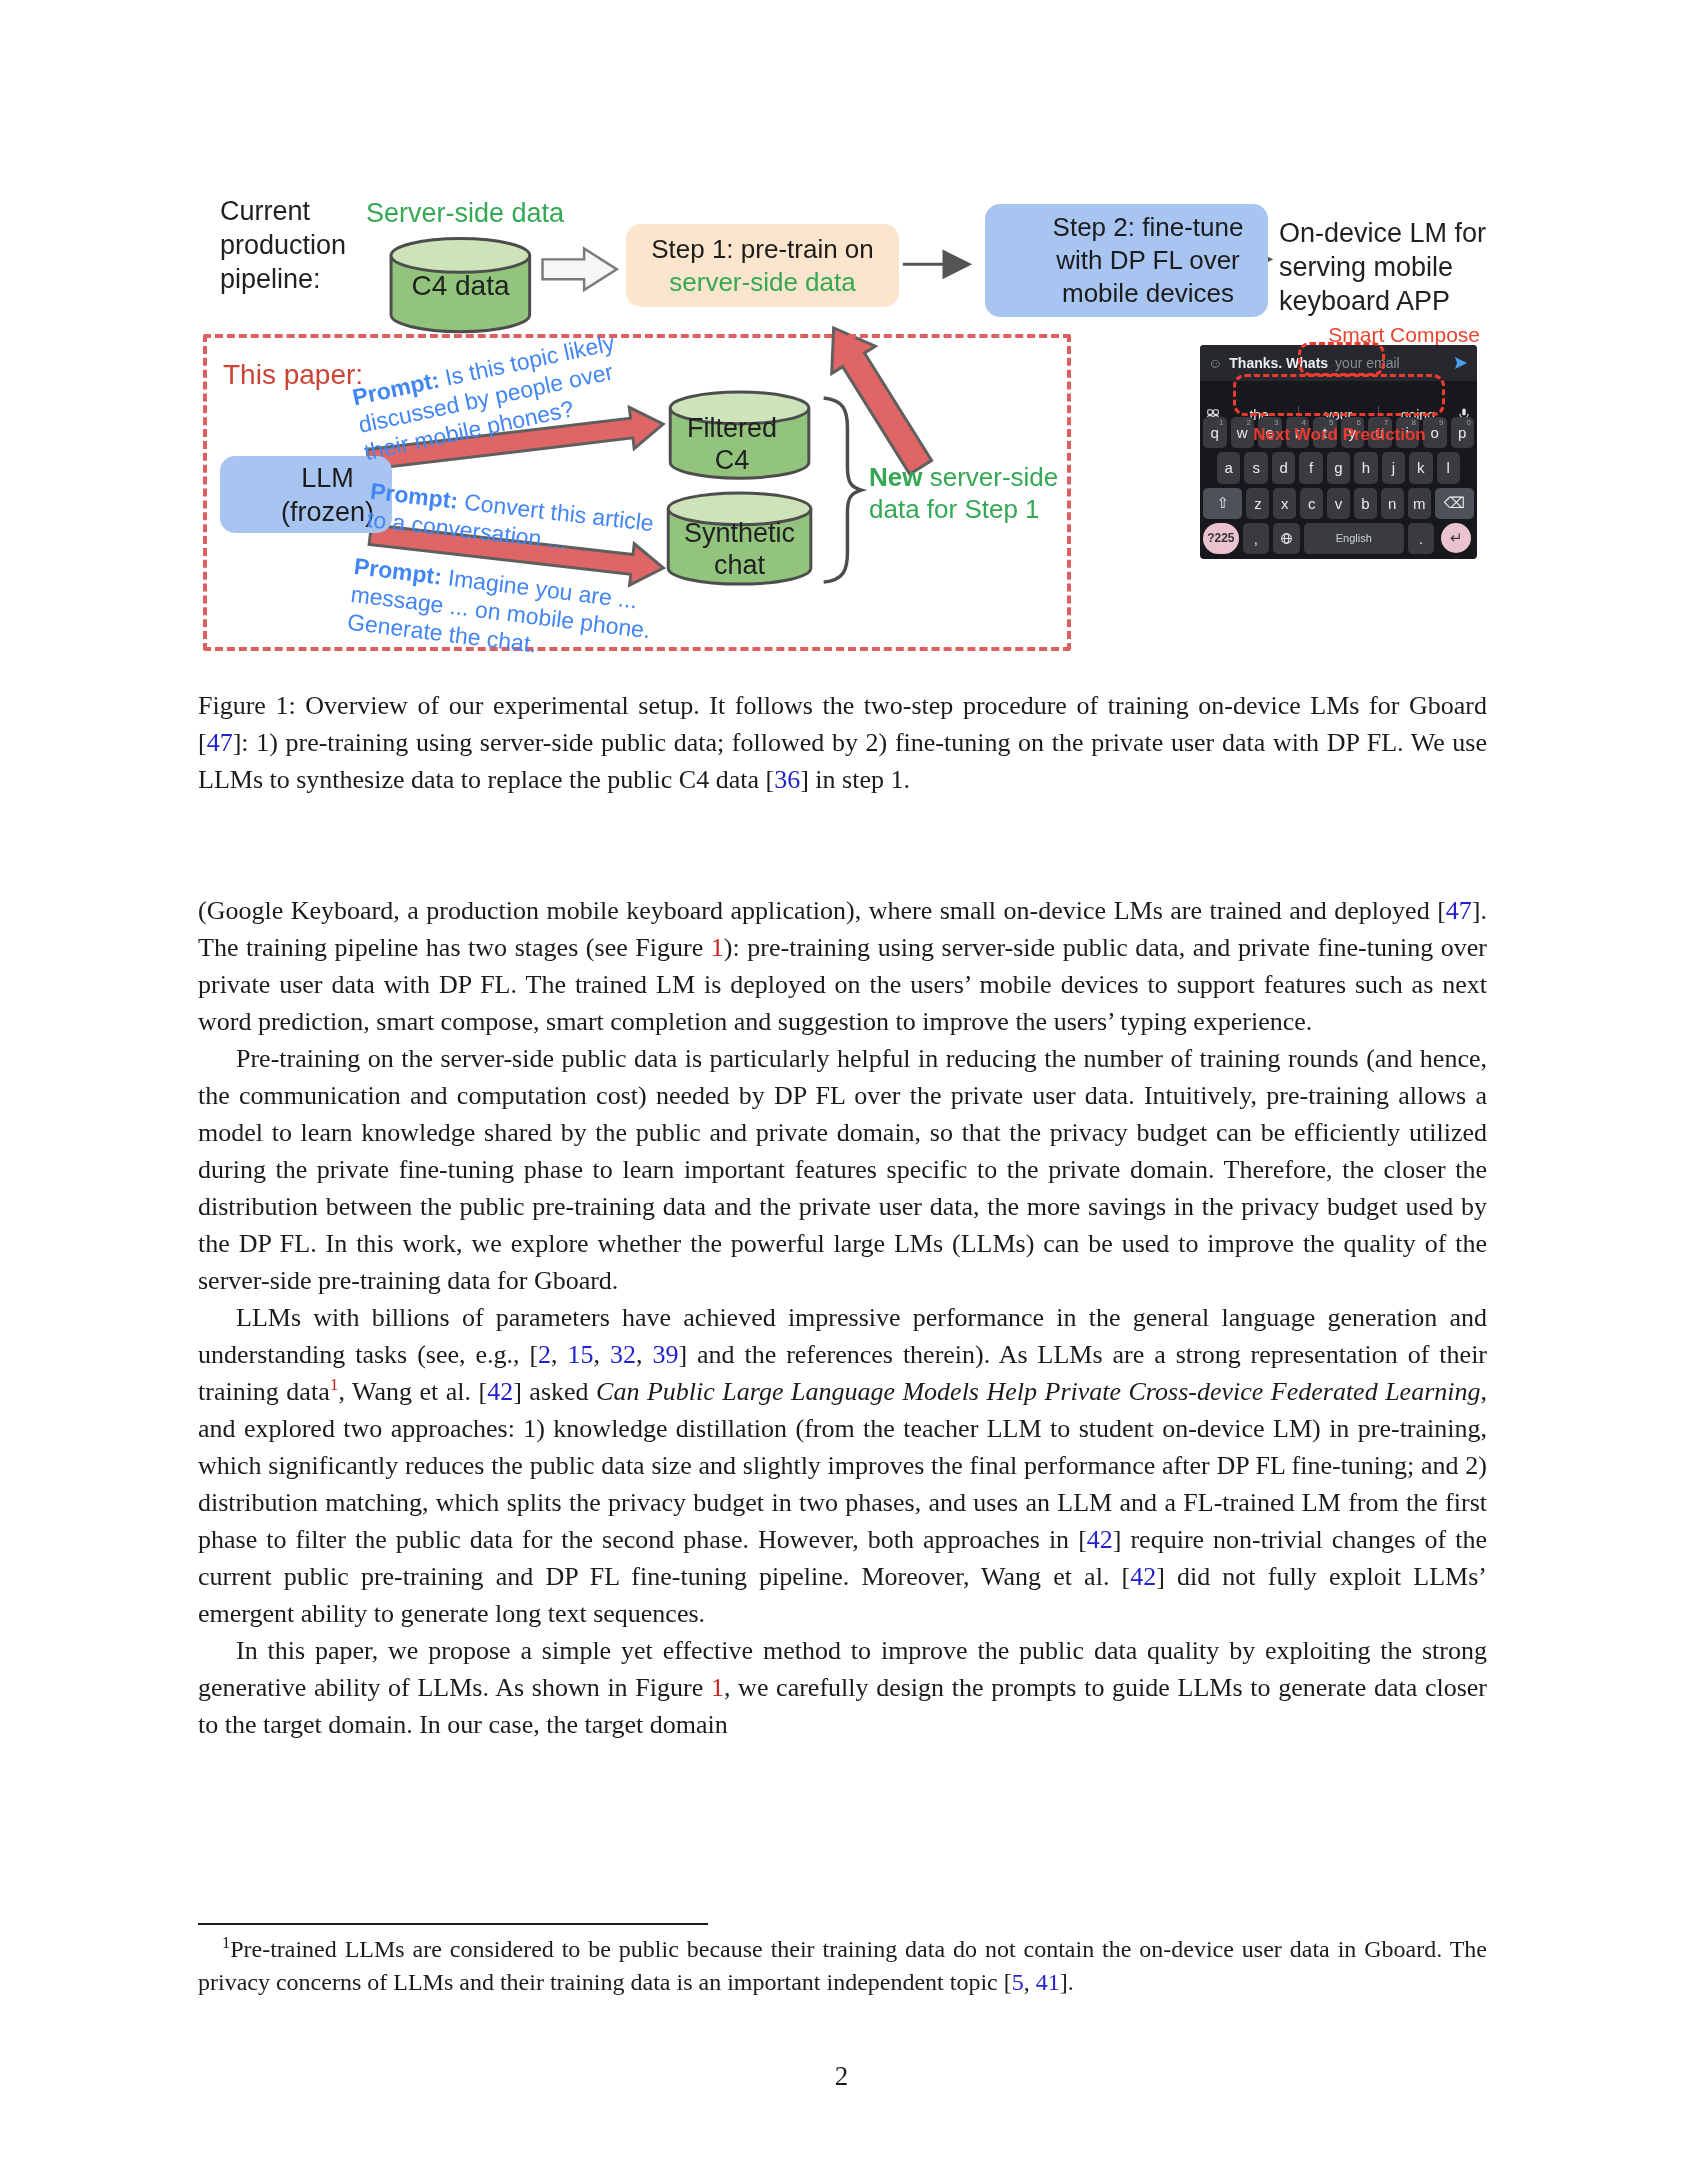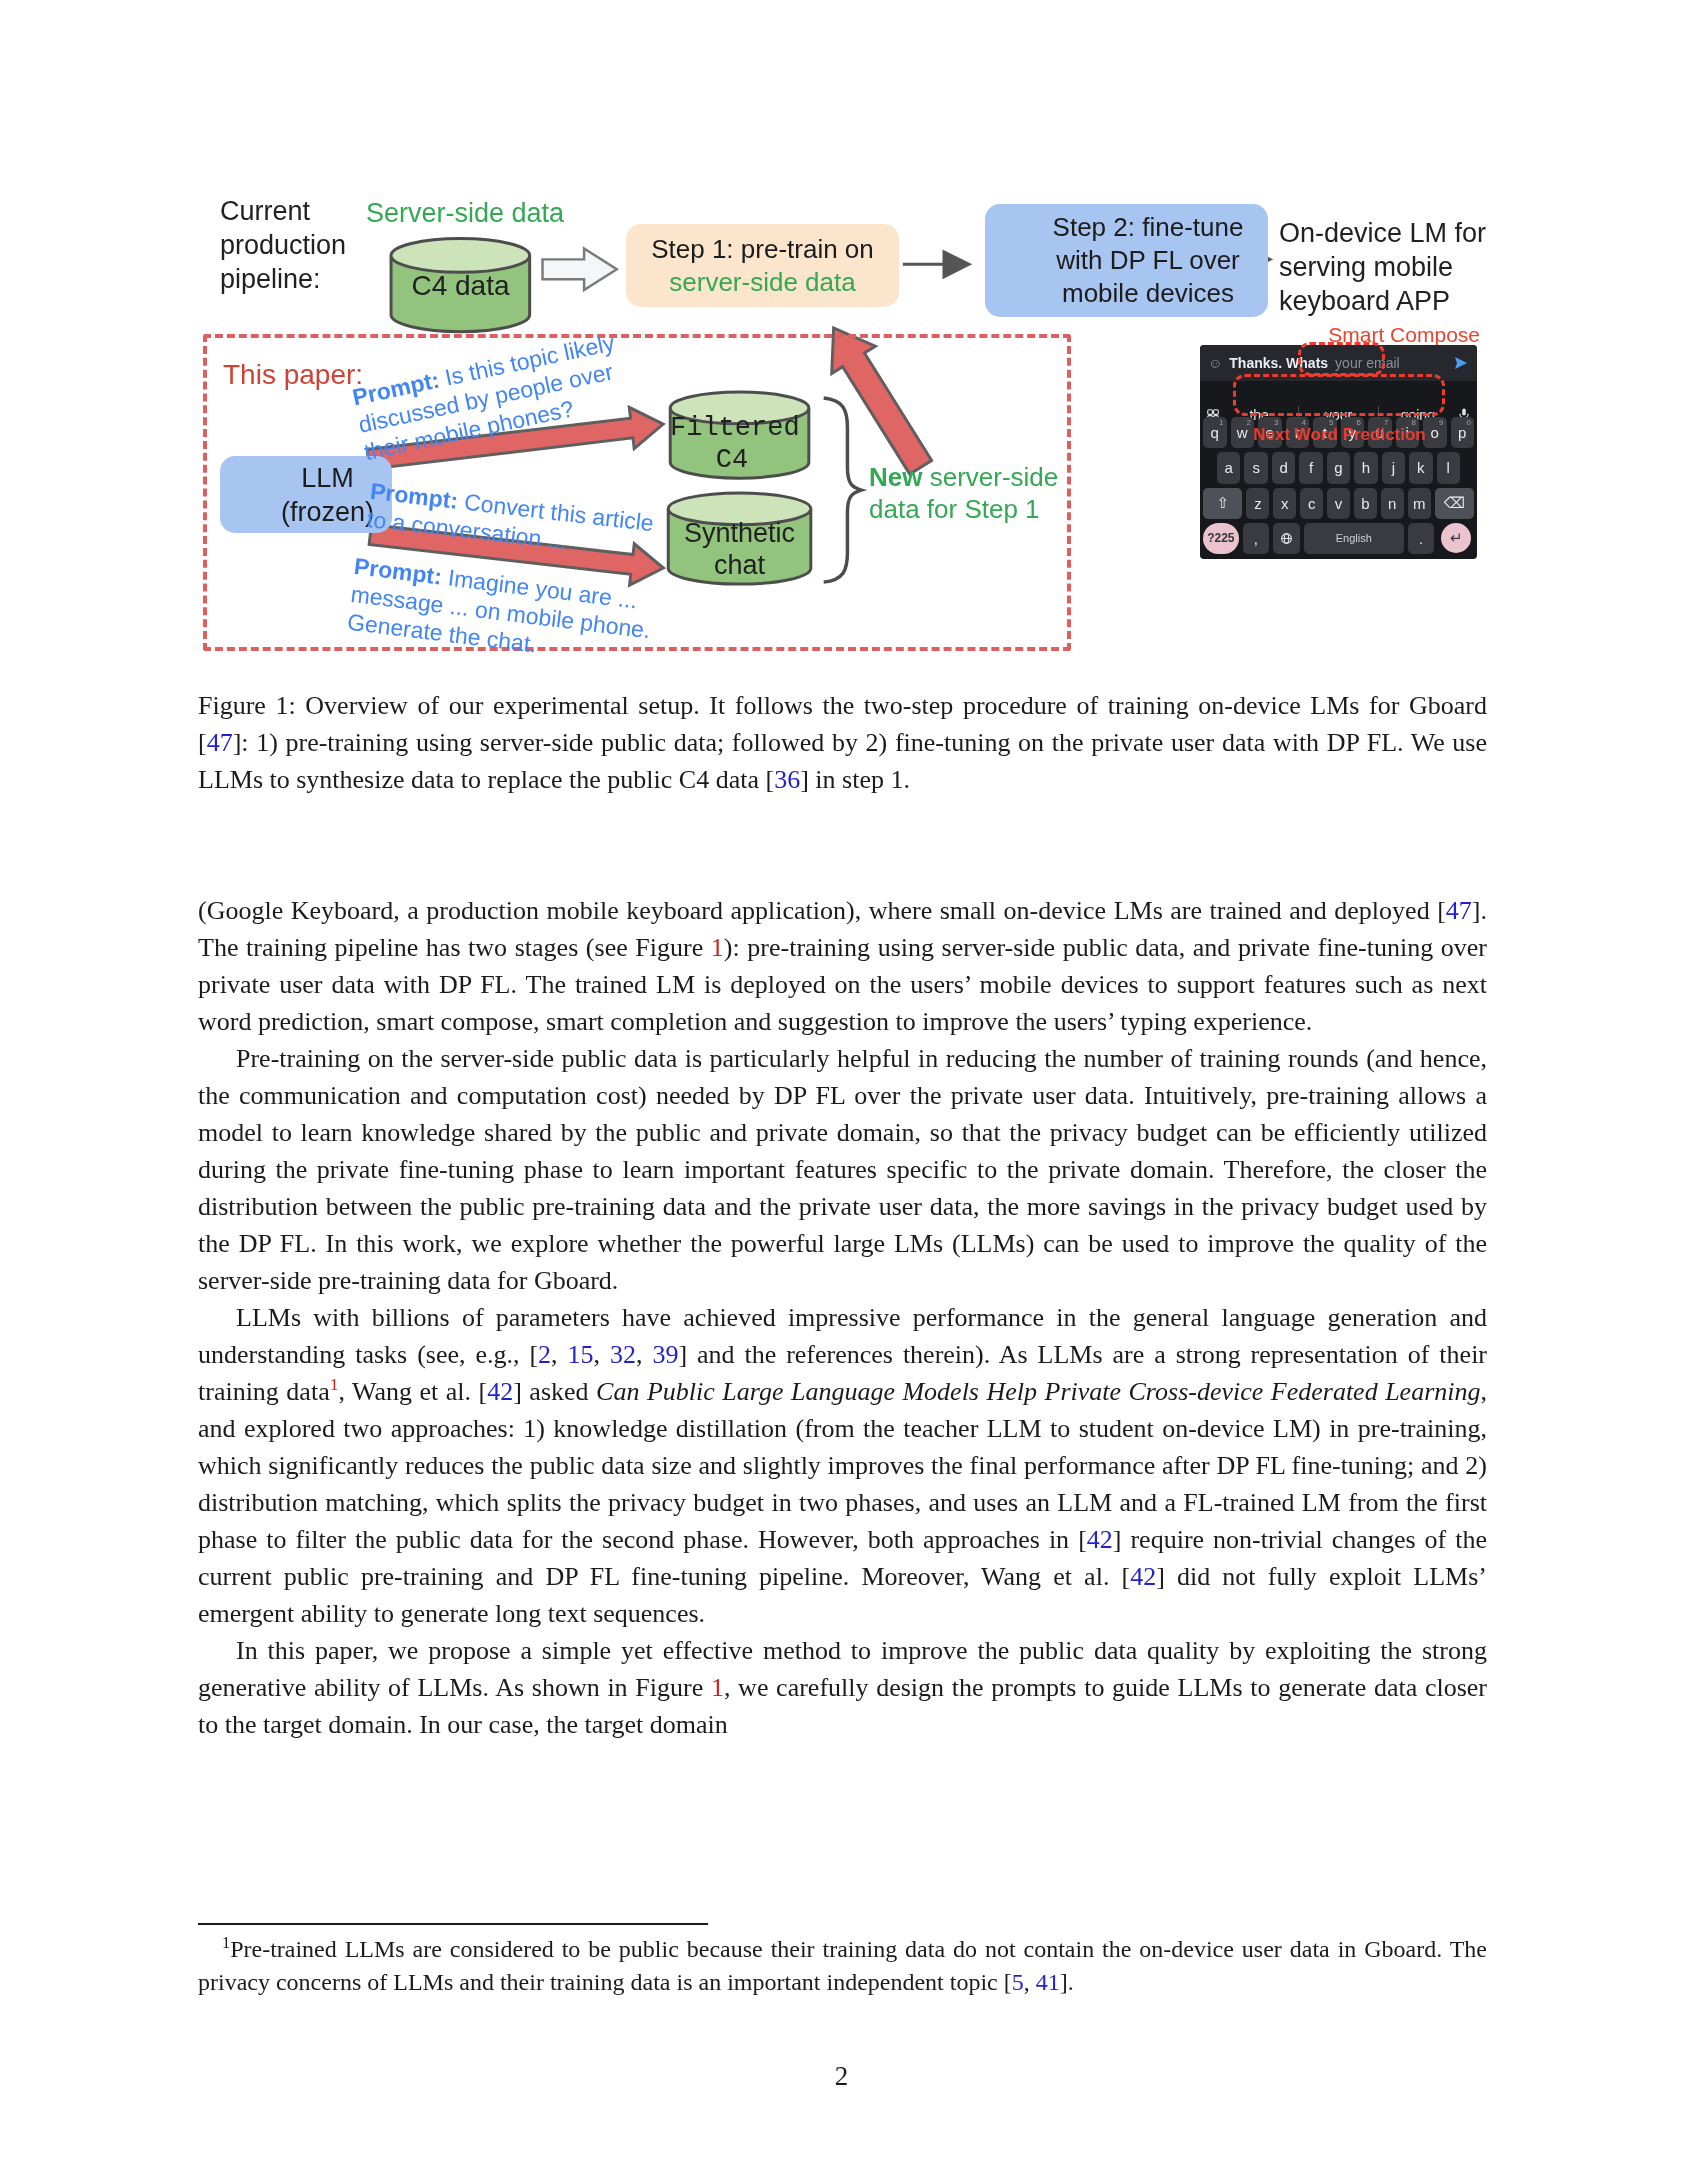--- a/index.html
+++ b/index.html
@@ -133,21 +133,21 @@
 
     <div class="abs sans promptlbl prewrap" style="left:350px;top:384px;width:287px;transform:rotate(-12deg);"><span class="b">Prompt:</span><span> Is this topic likely
 discussed by people over
 their mobile phones?</span></div>
     <div class="abs sans promptlbl prewrap" style="left:372px;top:477px;width:307px;transform:rotate(6.5deg);"><span class="b">Prompt:</span><span> Convert this article
 to a conversation ...</span></div>
     <div class="abs sans promptlbl prewrap" style="left:356px;top:552px;width:317px;transform:rotate(7deg);"><span class="b">Prompt:</span><span> Imagine you are ...
 message ... on mobile phone.
 Generate the chat.</span></div>
 
-    <div class="abs sans figlabel center prewrap" style="left:670px;top:412px;width:124px;line-height:32px;font-family:Liberation Mono, monospace;">Filtered
+    <div class="abs sans figlabel center prewrap" style="left:670px;top:412px;width:124px;line-height:32px;">Filtered
 C4</div>
     <div class="abs sans figlabel center prewrap" style="left:668px;top:517px;width:143px;line-height:32px;">Synthetic
 chat</div>
 
     <div class="abs sans green prewrap" style="left:869px;top:461px;width:198px;font-size:26px;line-height:32px;"><span class="b">New</span><span> server-side
 data for Step 1</span></div>
 
     <div class="abs kbd" style="left:1200px;top:345px;width:277px;height:214px;">
       <div class="kbd-top">
         <span style="color:#9aa0a6;font-size:14px;">☺</span>

